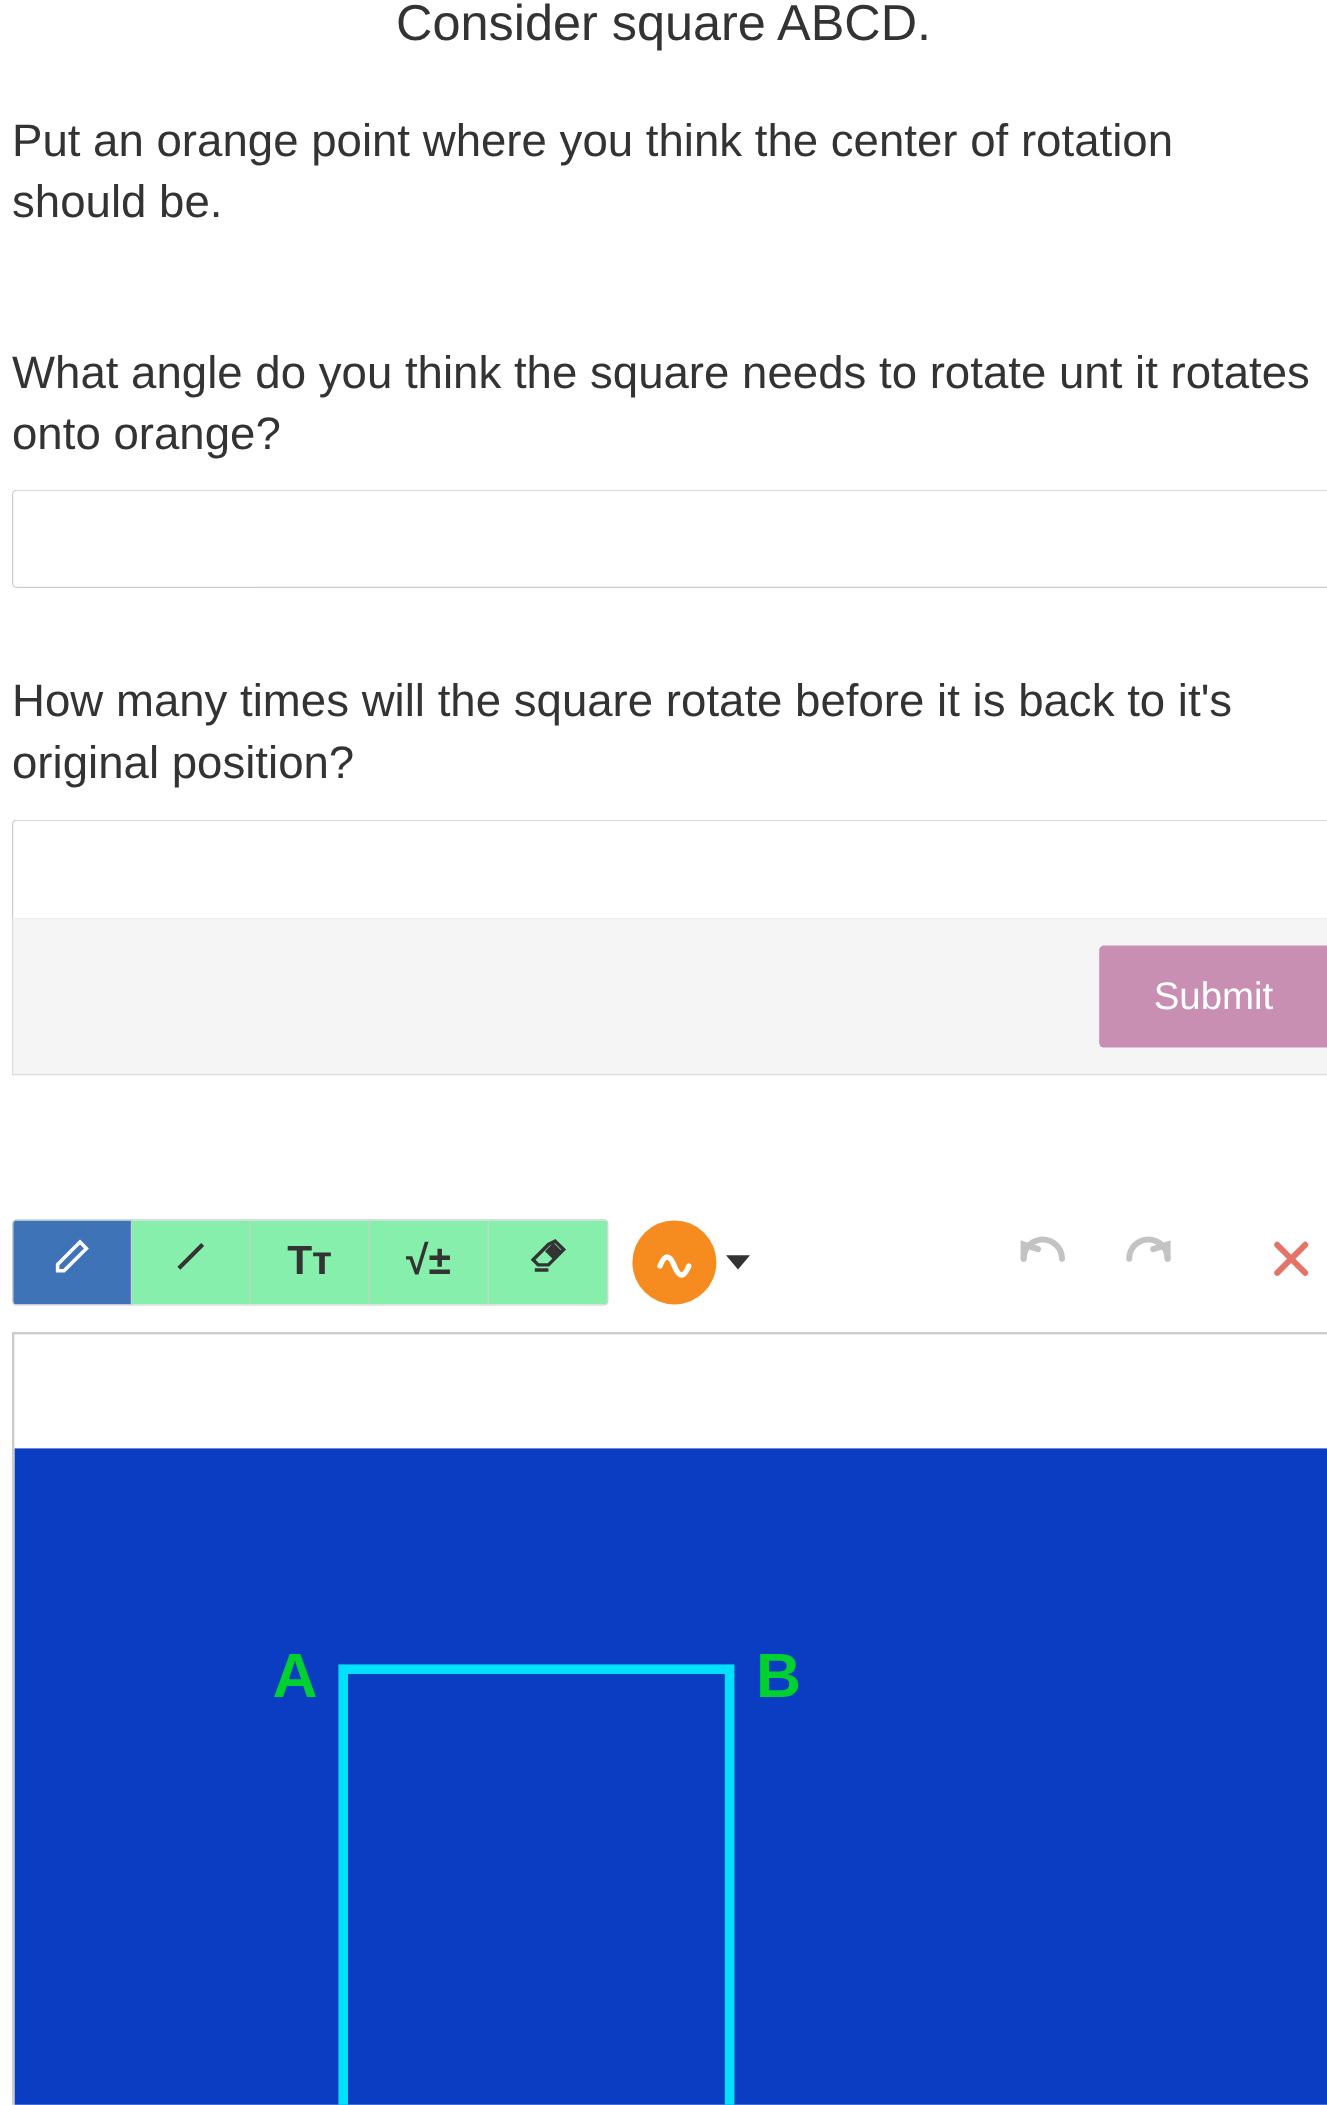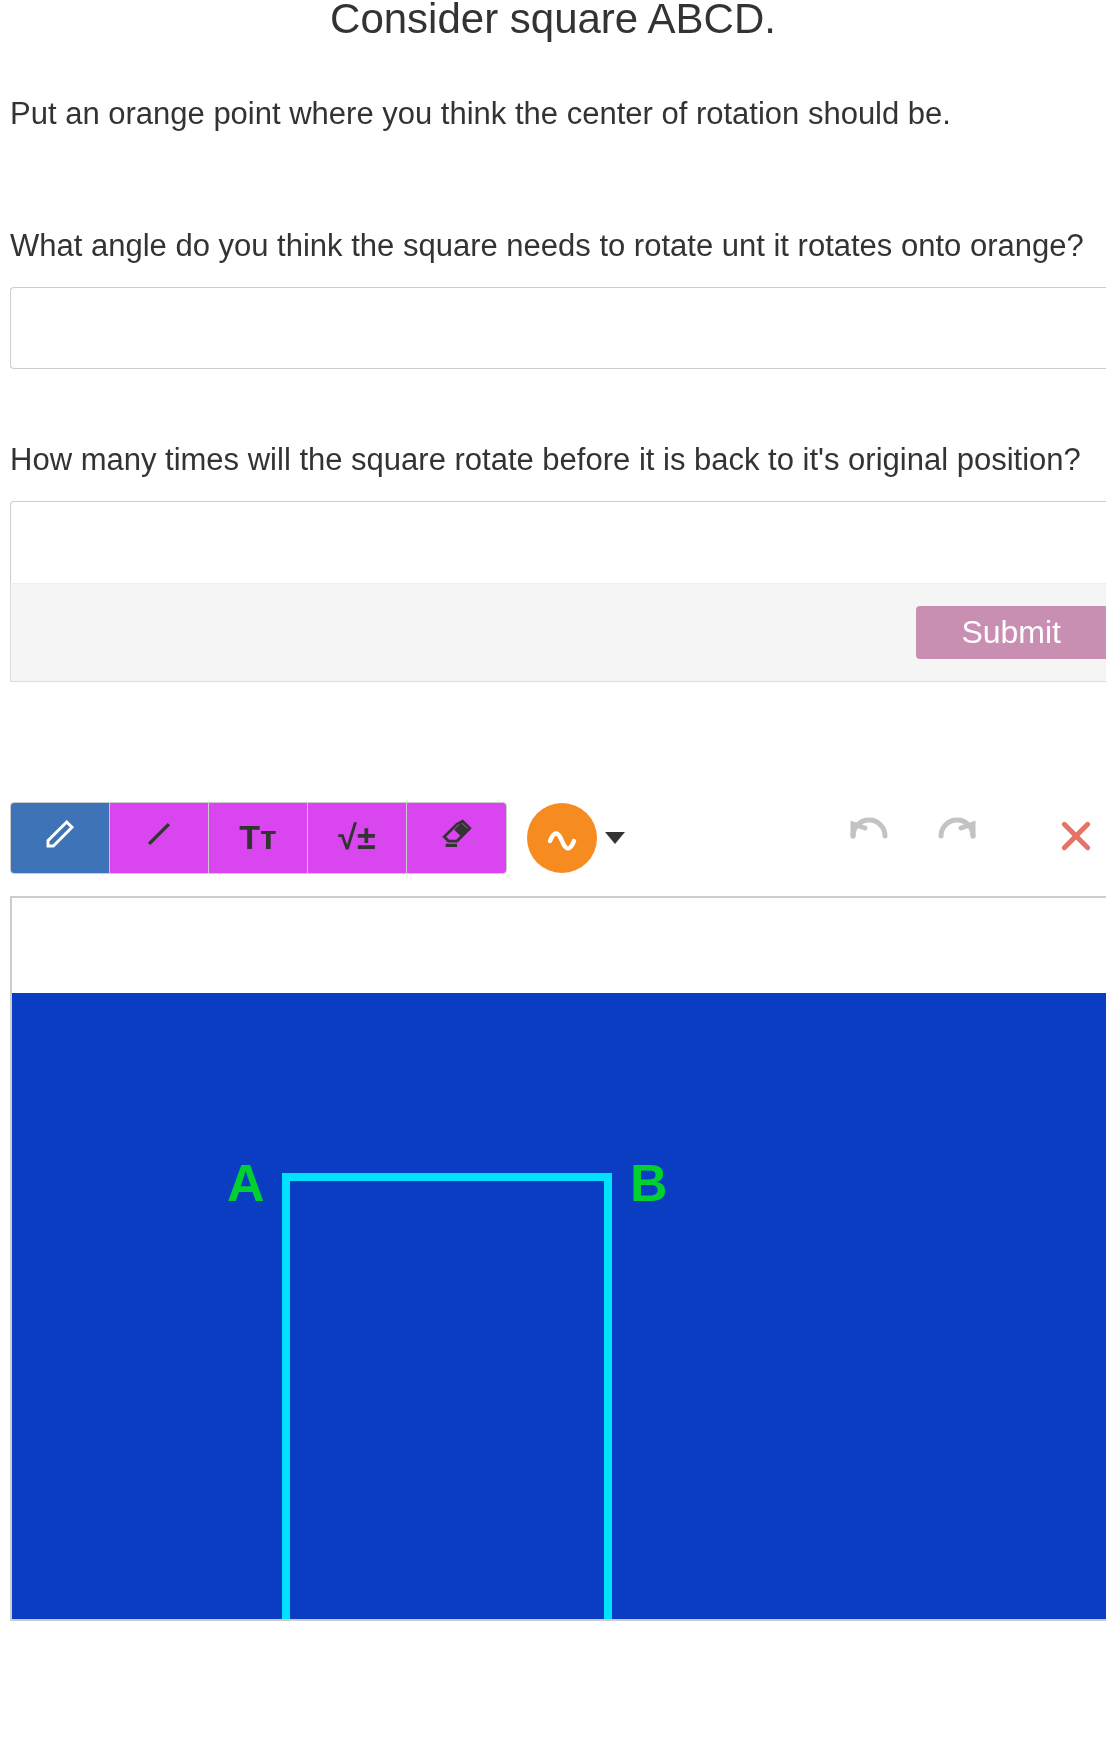--- a/index.html
+++ b/index.html
@@ -13,21 +13,21 @@
     }
     .title {
       text-align: center;
       font-size: 42px;
       font-weight: 400;
       color: #333;
       padding: 0 10px 30px 10px;
       margin-top: -5px;
     }
     .prompt {
-      font-size: 31px;
+      font-size: 38px;
       font-weight: 400;
       color: #333;
       padding: 20px 10px;
       line-height: 1.35;
     }
     .spacer { height: 50px; }
     .input-box {
       width: calc(100% - 10px);
       margin-left: 10px;
       height: 82px;
@@ -44,21 +44,21 @@
       border-top: 1px solid #eee;
       border-right: none;
       display: flex;
       justify-content: flex-end;
       padding: 22px 0 22px 22px;
     }
     .submit-btn {
       background: #c98fb3;
       color: #fff;
       border: none;
-      padding: 8px 45px;
+      padding: 24px 45px;
       font-size: 32px;
       border-radius: 4px 0 0 4px;
       cursor: pointer;
     }
     .toolbar {
       display: flex;
       align-items: center;
       padding: 0 10px;
       margin-top: 120px;
       gap: 0;
@@ -68,21 +68,21 @@
       border: 1px solid #ccc;
       border-radius: 4px;
       overflow: hidden;
     }
     .tool-btn {
       width: 99px;
       height: 70px;
       display: flex;
       align-items: center;
       justify-content: center;
-      background: #d946ef;
+      background: #86efac;
       border-right: 1px solid #ccc;
       cursor: pointer;
     }
     .tool-btn:last-child { border-right: none; }
     .tool-btn.active { background: #3f73b8; }
     .tool-icon { font-size: 34px; color: #333; font-weight: 600; }
     .tool-btn.active .tool-icon { color: #fff; }
     .color-indicator {
       margin-left: 20px;
       display: flex;

